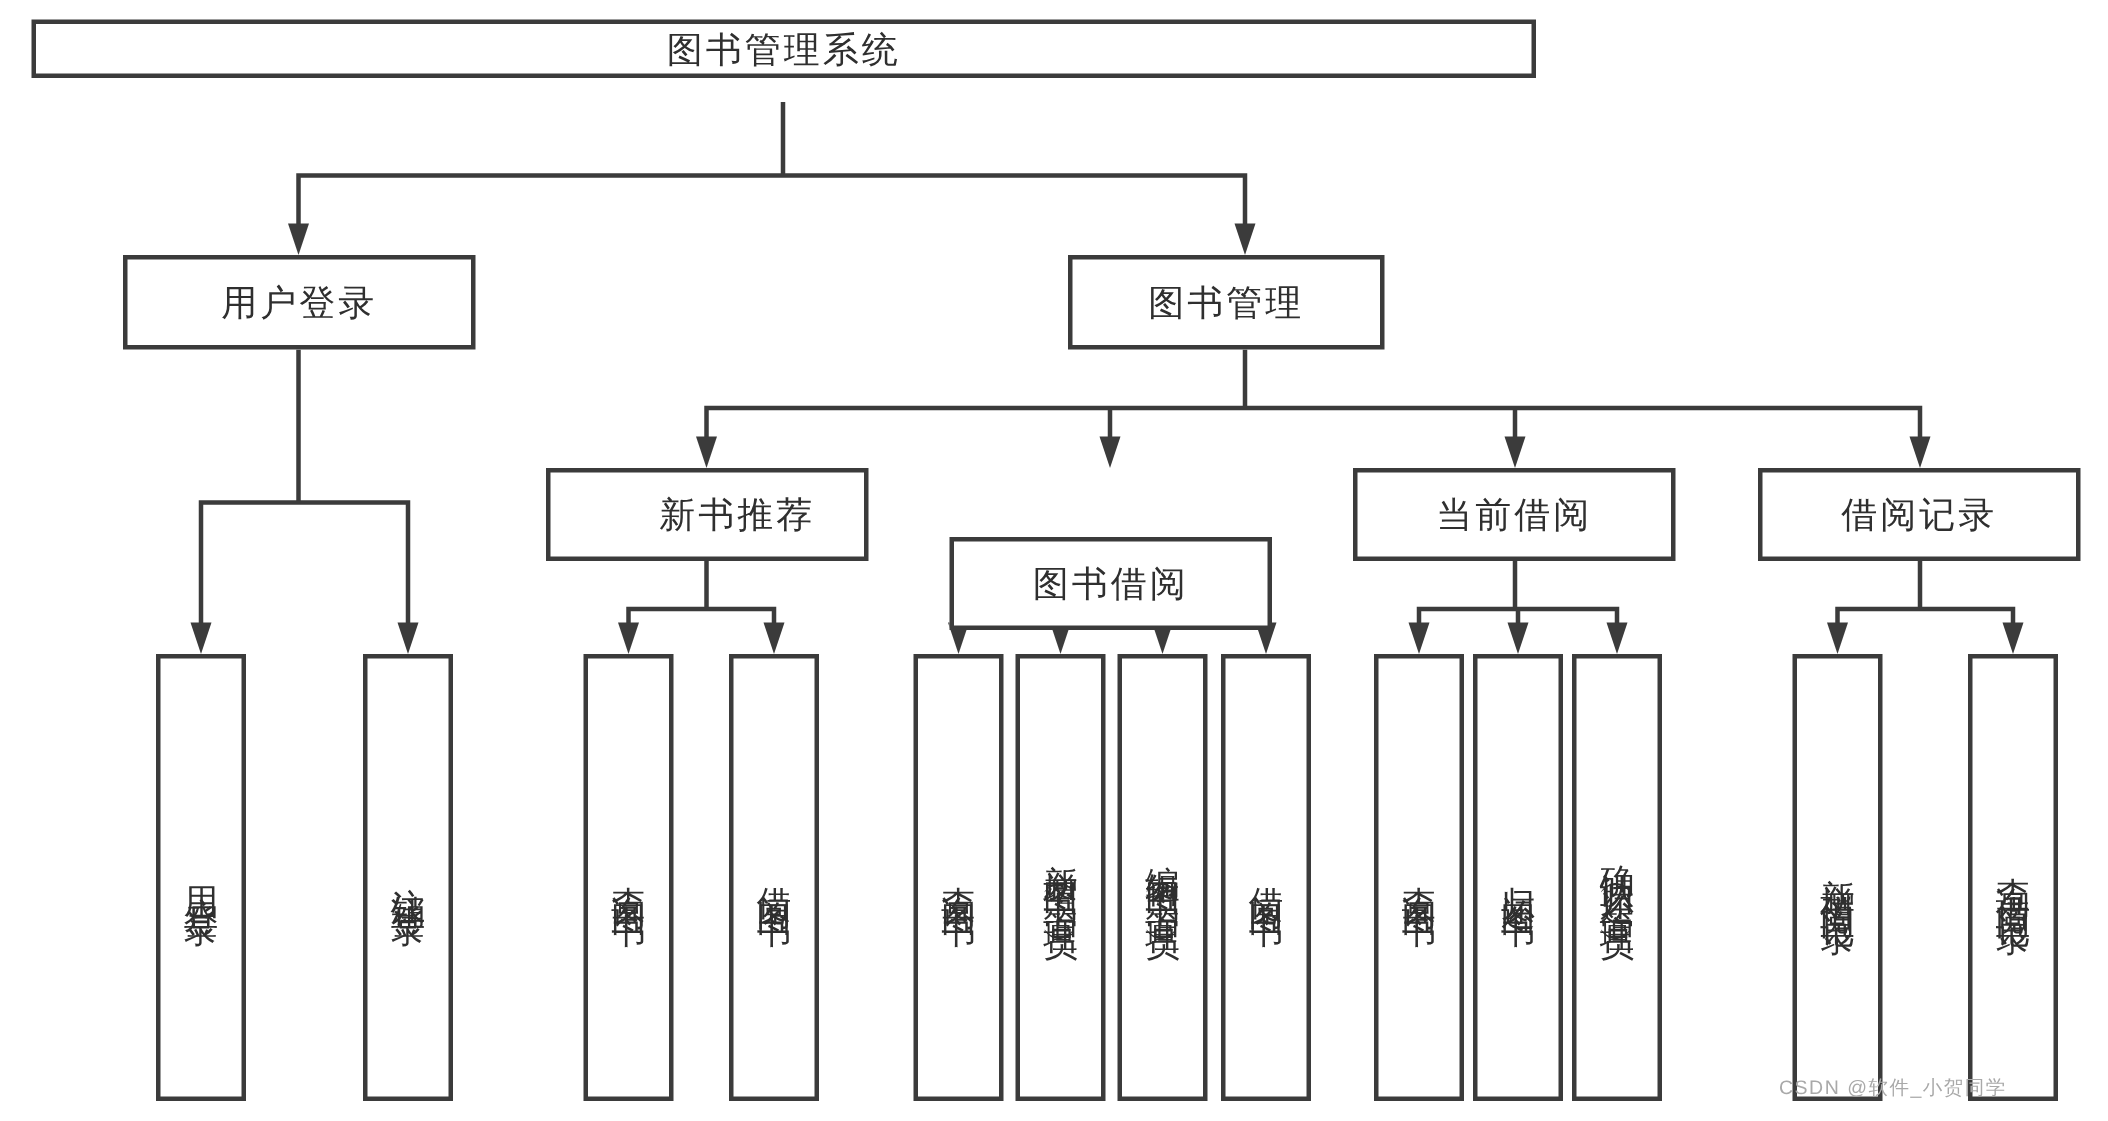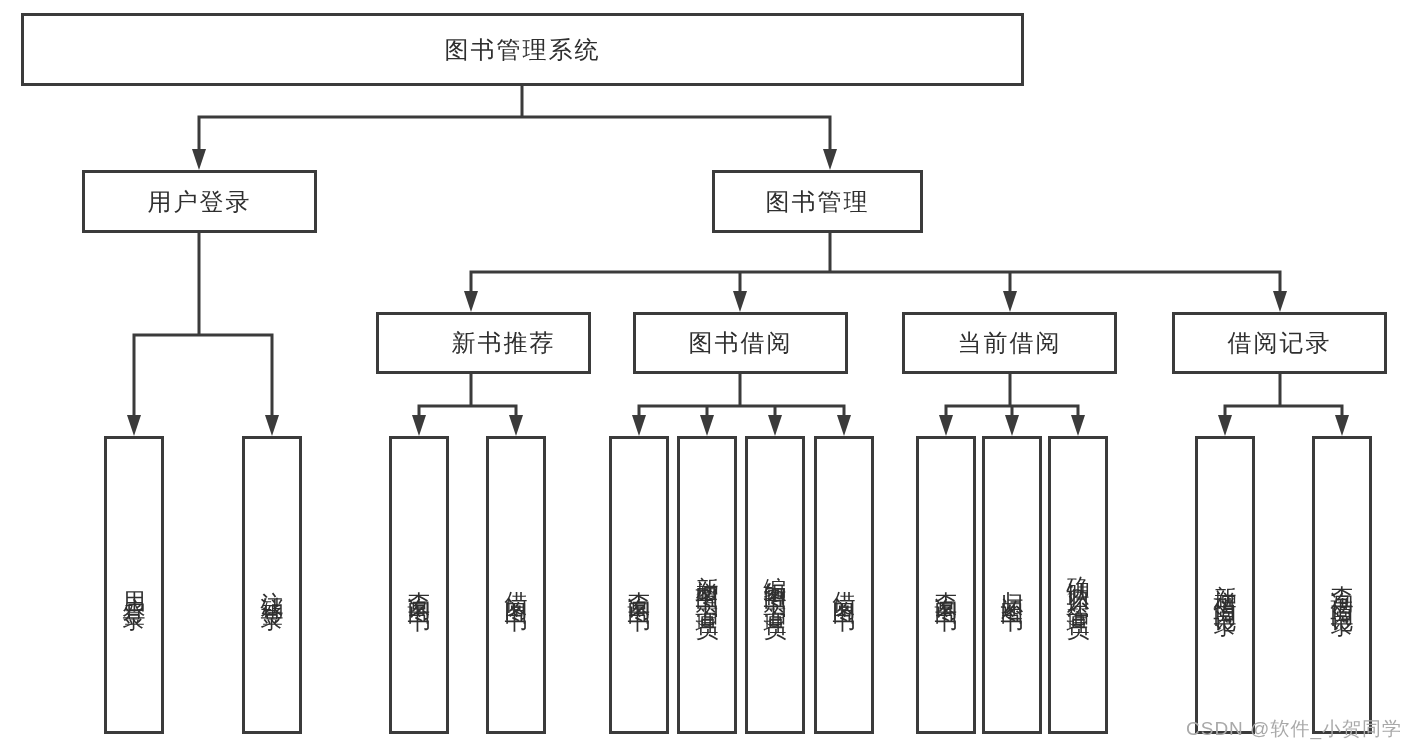--- a/index.html
+++ b/index.html
@@ -48,28 +48,28 @@
     z-index: 2;
   }
 
   .hbox {
     font-size: 24px;
     letter-spacing: 2px;
     text-align: center;
     white-space: nowrap;
   }
 
-  .root-box   { left: 21px;   top: 13px;  width: 1003px; height: 73px; }
+  .root-box   { left: 21px;   top: 13px;  width: 1003px; height: 39px; }
   .lvl2       { top: 170px; height: 63px; }
   .box-user-login { left: 82px;  width: 235px; }
   .box-book-mgmt  { left: 712px; width: 211px; }
 
   .lvl3 { top: 312px; height: 62px; width: 215px; }
-  .box-new-book-rec   { left: 376px; padding-left: 40px; }
-  .box-book-borrow    { left: 633px; }
+  .box-new-book-rec   { left: 364px; padding-left: 40px; }
+  .box-book-borrow    { left: 633px; margin-top: 46px; }
   .box-current-borrow { left: 902px; }
   .box-borrow-record  { left: 1172px; }
 
   .leaf {
     top: 436px;
     width: 60px;
     height: 298px;
     writing-mode: vertical-rl;
     text-orientation: mixed;
     font-size: 23px;
@@ -89,21 +89,21 @@
   .leaf-10 { left: 982px; }
   .leaf-11 { left: 1048px; }
   .leaf-12 { left: 1195px; }
   .leaf-13 { left: 1312px; }
 
   .watermark {
     position: absolute;
     left: 1186px;
     top: 716px;
     z-index: 10;
-    font-size: 19px;
+    font-size: 13px;
     letter-spacing: 1px;
     color: var(--watermark);
     white-space: nowrap;
   }
 </style>
 </head>
 <body>
 
 <div class="stage">
 

